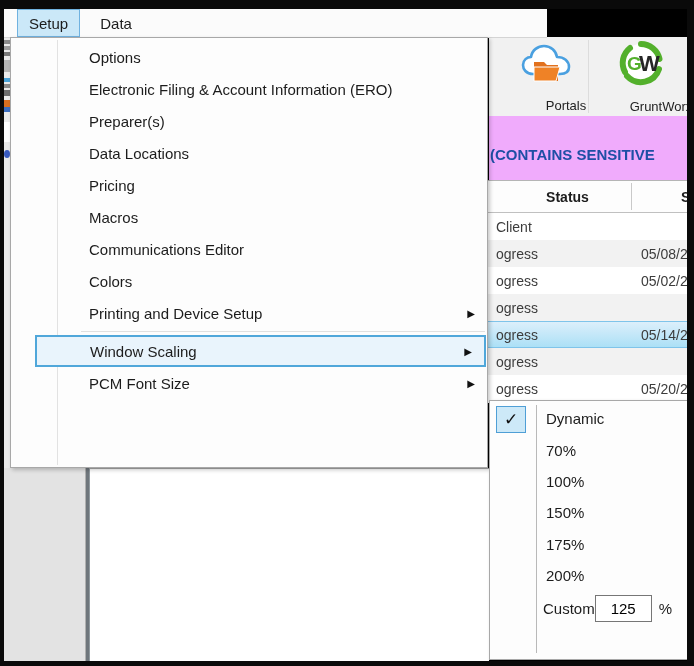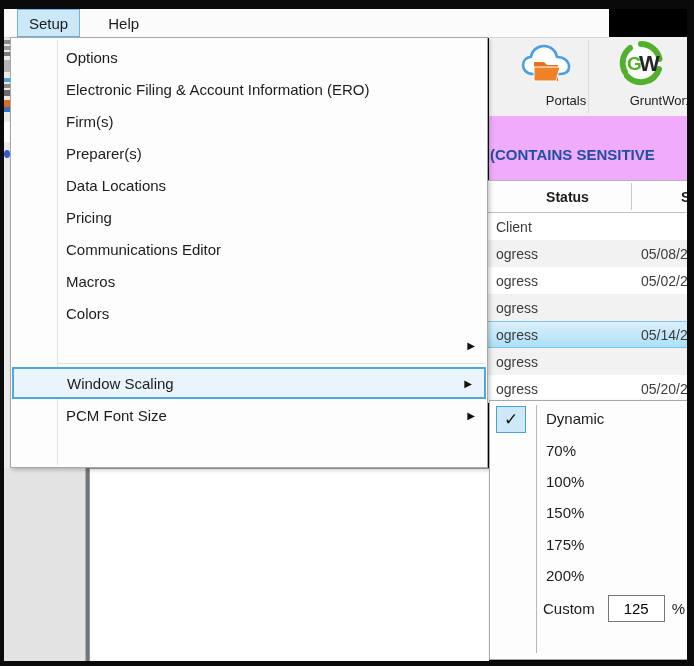--- a/index.html
+++ b/index.html
@@ -2,36 +2,36 @@
 <html><head>
 <meta charset="utf-8">
 <style>
   html,body{margin:0;padding:0;}
   .stage{position:relative;width:694px;height:666px;background:#000;overflow:hidden;
          font-family:"Liberation Sans","DejaVu Sans",sans-serif;color:#1c1c1c;}
   
   .frame{position:absolute;inset:0;border:solid #0a0a0a;border-width:9px 7px 5px 4px;
          z-index:60;pointer-events:none;}
   
-  .menubar{position:absolute;left:4px;top:9px;width:605px;height:28px;background:#fbfbfb;
+  .menubar{position:absolute;left:4px;top:9px;width:543px;height:28px;background:#fbfbfb;
            border-bottom:1px solid #d4d4d4;z-index:20;display:flex;align-items:stretch;
-           font-size:15px;gap:8px;}
+           font-size:15px;}
   .mb-item{display:flex;align-items:center;padding:0 11px;margin:0;cursor:default;}
   .mb-item.sel{background:#cbe8f8;border:1px solid #70b2e0;margin-left:13px;}
   .mb-item.plain{margin-left:9px;}
   
   .sliver{position:absolute;left:4px;top:37px;width:6px;height:431px;background:#ebebeb;z-index:6;}
   .frag{position:absolute;left:0;width:6px;}
   
   .toolbar{position:absolute;left:489px;top:37px;width:198px;height:79px;background:#f1f1f1;
            border-bottom:1px solid #c9c9c9;z-index:10;}
   .tb-sep{position:absolute;left:99px;top:3px;bottom:3px;width:1px;background:#dcdcdc;}
   .tbtn{position:absolute;top:2px;height:74px;display:flex;flex-direction:column;
         align-items:center;justify-content:flex-start;}
-  .tbtn .lbl{font-size:13px;color:#222;margin-top:6px;padding-left:40px;}
+  .tbtn .lbl{font-size:13px;color:#222;margin-top:12px;padding-left:40px;}
   
   .title-band{position:absolute;left:489px;top:116px;width:198px;height:64px;background:#f0abfc;z-index:10;padding-left:20px;}
   .sens-title{position:absolute;left:1px;top:30px;font-size:15px;font-weight:bold;color:#1e4fa5;
               white-space:nowrap;}
   .grid{position:absolute;left:488px;top:180px;width:199px;height:222px;background:#fff;
         border-top:1px solid #b5b5b5;z-index:10;overflow:hidden;font-size:14px;}
   .grid-header{position:relative;height:31px;border-bottom:1px solid #c0c0c0;background:#fdfdfd;}
   .col1-h{position:absolute;left:8px;top:0;width:143px;height:100%;display:flex;align-items:center;
           justify-content:center;font-weight:bold;}
   .col-div{position:absolute;left:143px;top:2px;bottom:2px;width:1px;background:#c9c9c9;}
@@ -44,39 +44,39 @@
   .grow .dt{position:absolute;left:153px;color:#3c3c3c;white-space:nowrap;}
   
   .bl-gray{position:absolute;left:4px;top:468px;width:81px;height:193px;background:#e3e3e3;z-index:5;}
   .bl-div{position:absolute;left:85px;top:468px;width:4px;height:193px;background:#6f767c;
           border-left:1px solid #b0b0b0;z-index:5;}
   .bl-white{position:absolute;left:89px;top:468px;width:399px;height:193px;background:#fff;
             border-top:1px solid #a8a8a8;border-left:1px solid #8f989e;z-index:5;}
   
   .menu-pop{position:absolute;left:10px;top:37px;width:478px;height:431px;background:#fdfdfd;
             border:1px solid #a8a8a8;box-sizing:border-box;z-index:30;
-            box-shadow:2px 2px 4px rgba(0,0,0,.22);padding-top:3px;font-size:15px;}
+            box-shadow:2px 2px 4px rgba(0,0,0,.22);padding-top:3px;font-size:15px;padding-left:23px;}
   .gutter-line{position:absolute;left:46px;top:2px;bottom:2px;width:1px;background:#e2e2e2;}
   .menu-item{position:relative;height:32px;display:flex;align-items:center;padding-left:55px;
              box-sizing:border-box;cursor:default;}
   .menu-item .mi-arrow{position:absolute;right:12px;font-size:10px;color:#111;}
   .menu-item.hl{margin:0 1px;border:2px solid #50a7da;background:#e9f4fc;padding-left:53px;}
   .menu-sep{height:6px;position:relative;}
   .menu-sep::after{content:"";position:absolute;left:47px;right:2px;top:2px;height:1px;background:#e0e0e0;}
   
   .sub-pop{position:absolute;left:489px;top:400px;width:200px;height:260px;background:#fdfdfd;
            border:1px solid #a8a8a8;box-sizing:border-box;z-index:31;padding-top:2px;font-size:15px;
            box-shadow:2px 2px 4px rgba(0,0,0,.22);}
   .sub-gutter{position:absolute;left:46px;top:4px;bottom:6px;width:1px;background:#b9b9b9;}
   .sub-item{height:31.4px;display:flex;align-items:center;padding-left:56px;box-sizing:border-box;}
   .check-box{position:absolute;left:6px;top:5px;width:30px;height:27px;background:#cde9f8;
              border:1px solid #4f9fd6;box-sizing:border-box;display:flex;align-items:center;
              justify-content:center;font-size:17px;font-weight:bold;color:#111;}
   .custom-row{height:34px;display:flex;align-items:center;padding-left:53px;box-sizing:border-box;}
-  .custom-row input{width:55px;height:25px;margin-left:13px;border:1px solid #767676;
+  .custom-row input{width:55px;height:25px;border:1px solid #767676;
                     font-family:inherit;font-size:15px;text-align:center;padding:0;background:#fff;}
   .custom-row .pct{margin-left:7px;}
   
   .icon-wrap{width:52px;height:48px;display:flex;align-items:center;justify-content:center;}
 </style>
 </head>
 <body>
 
 <div class="stage">
 
@@ -159,54 +159,52 @@
         </div>
       </div>
   </div>
 
   <div class="bl-gray"></div>
   <div class="bl-div"></div>
   <div class="bl-white"></div>
 
   <div class="menubar">
     <div class="mb-item sel">Setup</div>
-    <div class="mb-item plain">Help</div>
+    <div class="mb-item plain">Data</div>
   </div>
 
   <div class="menu-pop">
     <div class="gutter-line"></div>
     <div id="setup-menu-items">
         <div class="menu-item">
           <span>Options</span>
         </div>
         <div class="menu-item">
           <span>Electronic Filing &amp; Account Information (ERO)</span>
         </div>
         <div class="menu-item">
-          <span>Firm(s)</span>
-        </div>
-        <div class="menu-item">
           <span>Preparer(s)</span>
         </div>
         <div class="menu-item">
           <span>Data Locations</span>
         </div>
         <div class="menu-item">
           <span>Pricing</span>
         </div>
         <div class="menu-item">
+          <span>Macros</span>
+        </div>
+        <div class="menu-item">
           <span>Communications Editor</span>
         </div>
         <div class="menu-item">
-          <span>Macros</span>
-        </div>
-        <div class="menu-item">
           <span>Colors</span>
         </div>
         <div class="menu-item">
+          <span>Printing and Device Setup</span>
           <span class="mi-arrow">▶</span>
         </div>
         <div class="menu-sep"></div>
         <div class="menu-item hl">
           <span>Window Scaling</span>
           <span class="mi-arrow">▶</span>
         </div>
         <div class="menu-item">
           <span>PCM Font Size</span>
           <span class="mi-arrow">▶</span>

